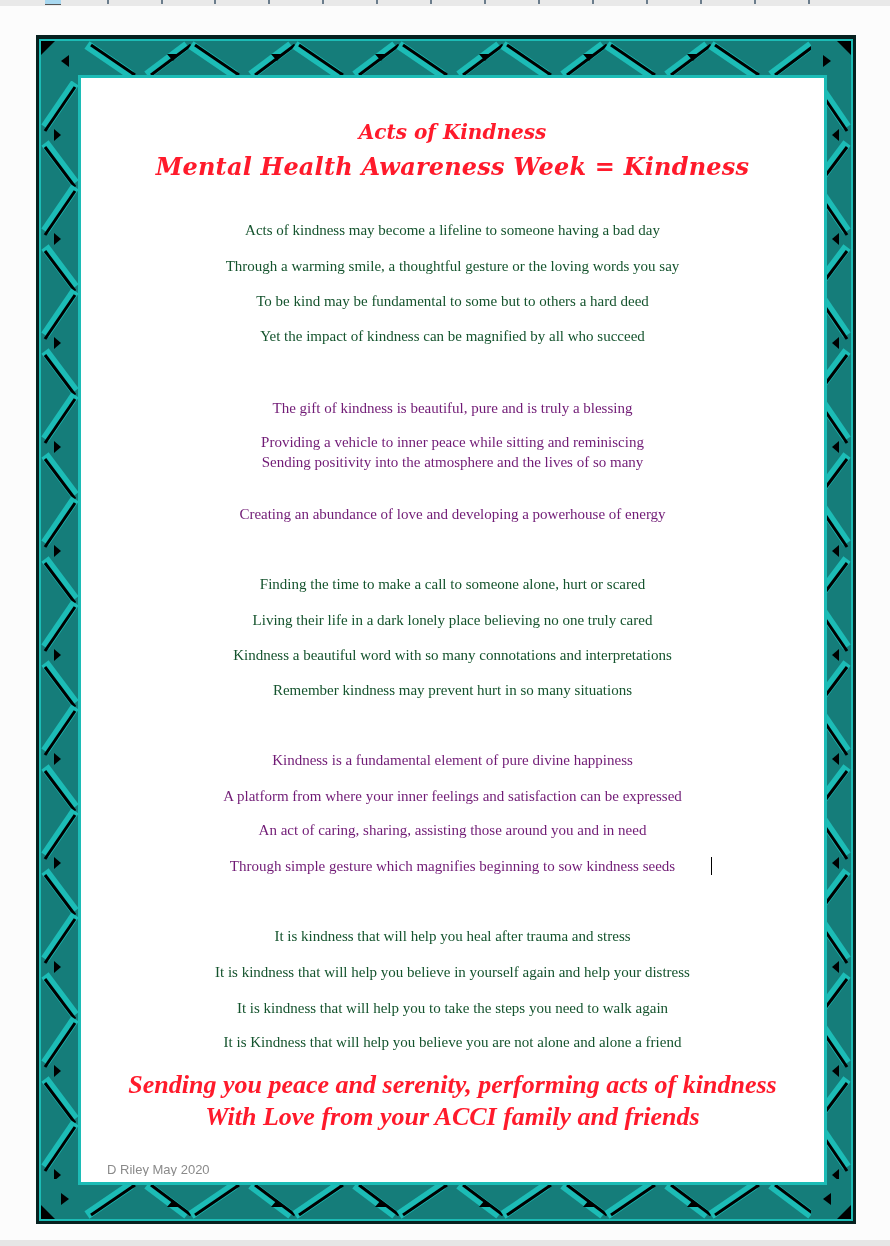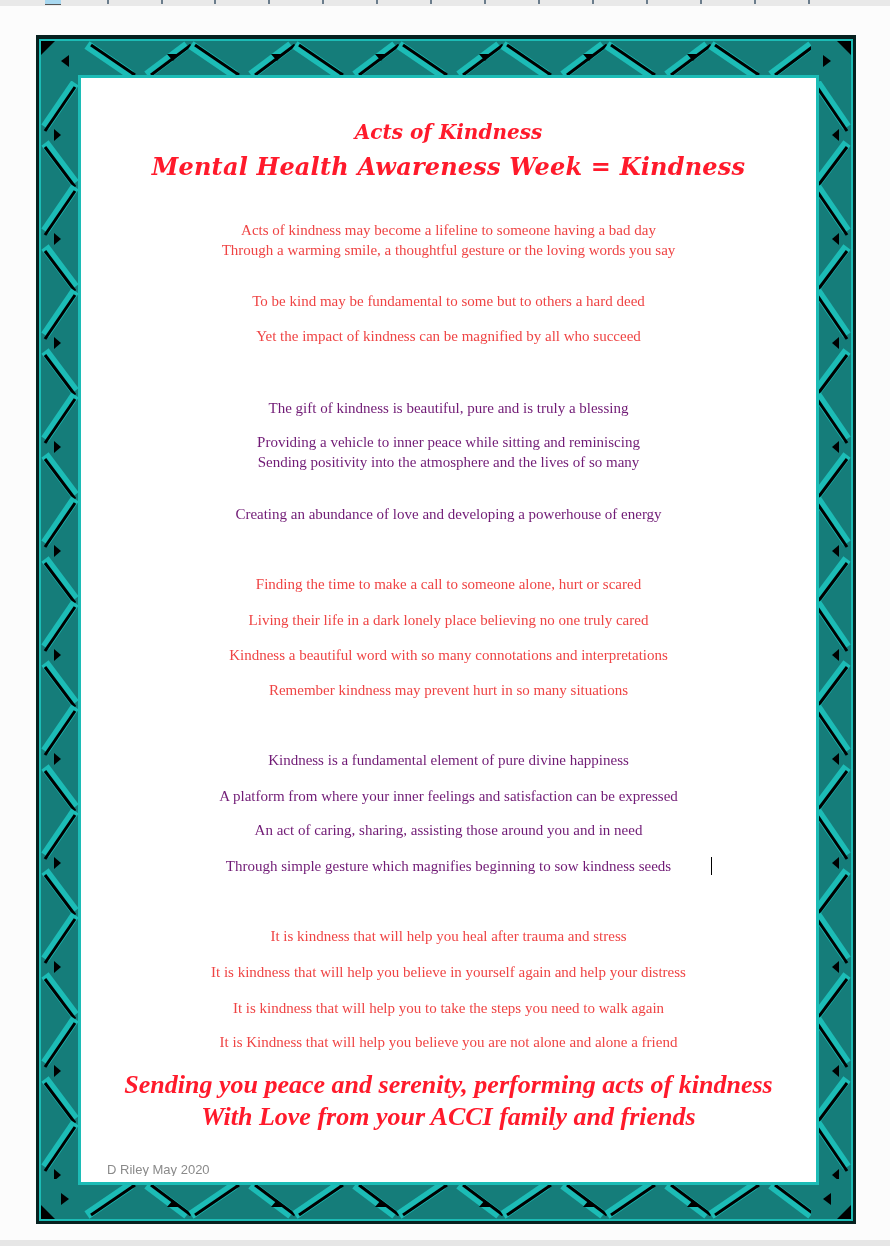--- a/index.html
+++ b/index.html
@@ -28,36 +28,37 @@
     box-sizing: border-box;
     background: #157d7a;
     border: 3px solid #06201f;
     border-top-width: 4px;
   }
   .frame svg.border-art { position: absolute; left: 0; top: 0; }
   .page {
     position: absolute; left: 81px; top: 78px; width: 735px; height: 1104px;
     background: #ffffff;
     outline: 3px solid #1cbcb6;
+    padding-left: 8px;
   }
   .content {
     position: absolute; left: 0; top: 0; width: 100%; text-align: center;
   }
   .title {
     color: #ff1a2b; font-style: italic; font-weight: bold;
     font-family: "DejaVu Serif", serif;
   }
   .title1 { position: absolute; left: 0; width: 100%; top: 42px; font-size: 20px; }
   .title2 { position: absolute; left: 0; width: 100%; top: 74px; font-size: 24px; letter-spacing: 0.2px; }
   .line {
     position: absolute; left: 0; width: 100%;
     font-size: 15px; white-space: nowrap;
     font-family: "Liberation Serif", serif;
   }
-  .dark { color: #ef4444; }
+  .dark { color: #14532d; }
   .green { color: #701a75; }
   .closing {
     position: absolute; left: 0; width: 100%;
     color: #ff1a2b; font-style: italic; font-weight: bold; font-size: 26px;
     font-family: "Liberation Serif", serif; white-space: nowrap;
   }
   .signature {
     position: absolute; left: 26px; top: 1084px;
     font-family: "Liberation Sans", sans-serif; font-size: 13px; color: #8a8a8a;
     height: 14px; overflow: hidden; text-align: center;
@@ -301,21 +302,21 @@
       <polygon points="792,1154 784,1160 792,1166" fill="#000"></polygon>
     </svg>
 </div>
 
 <div class="page">
   <div class="content">
     <div class="title title1">Acts of Kindness</div>
     <div class="title title2">Mental Health Awareness Week = Kindness</div>
 
     <div class="line dark" style="top:144px">Acts of kindness may become a lifeline to someone having a bad day</div>
-    <div class="line dark" style="top:164px">Through a warming smile, a thoughtful gesture or the loving words you say</div>
+    <div class="line dark" style="top:180px">Through a warming smile, a thoughtful gesture or the loving words you say</div>
     <div class="line dark" style="top:215px">To be kind may be fundamental to some but to others a hard deed</div>
     <div class="line dark" style="top:250px">Yet the impact of kindness can be magnified by all who succeed</div>
 
     <div class="line green" style="top:322px">The gift of kindness is beautiful, pure and is truly a blessing</div>
     <div class="line green" style="top:356px">Providing a vehicle to inner peace while sitting and reminiscing</div>
     <div class="line green" style="top:376px">Sending positivity into the atmosphere and the lives of so many</div>
     <div class="line green" style="top:428px">Creating an abundance of love and developing a powerhouse of energy</div>
 
     <div class="line dark" style="top:498px">Finding the time to make a call to someone alone, hurt or scared</div>
     <div class="line dark" style="top:534px">Living their life in a dark lonely place believing no one truly cared</div>

